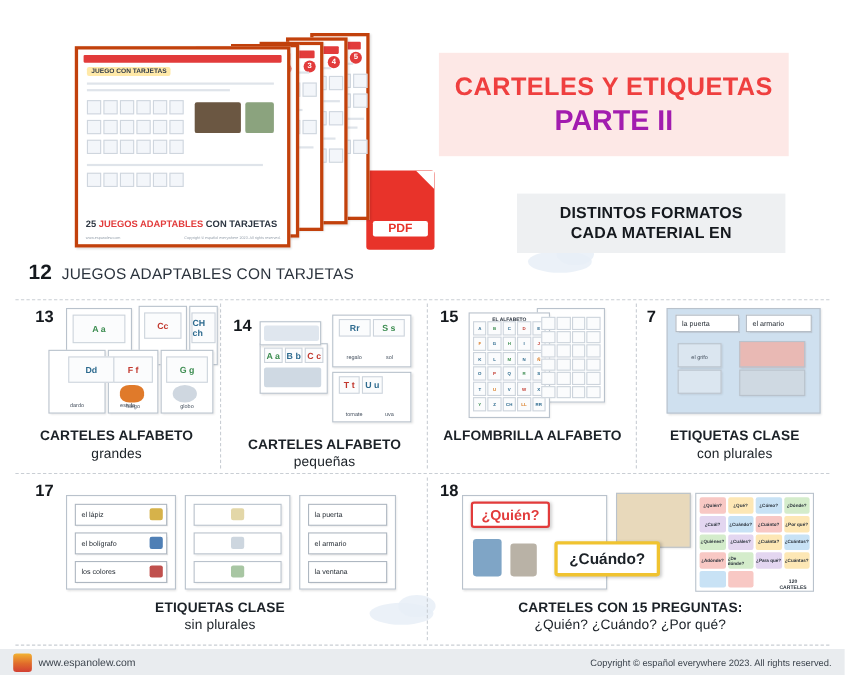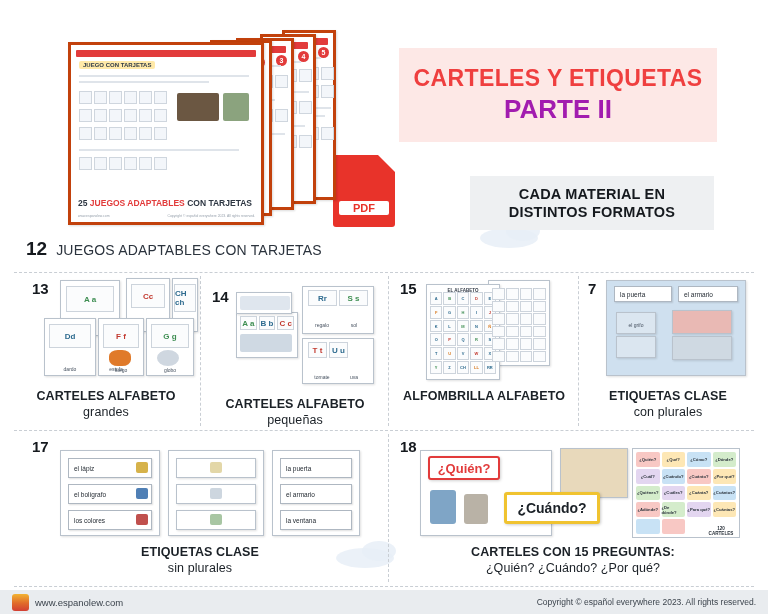--- a/index.html
+++ b/index.html
@@ -411,22 +411,22 @@
       <div class="pdf-fold"></div>
       <div class="pdf-label">PDF</div>
     </div>
 
     <div class="title-box">
       <div class="title-main">CARTELES Y ETIQUETAS</div>
       <div class="title-sub">PARTE II</div>
     </div>
 
     <div class="subtitle-box">
+      <div>DISTINTOS FORMATOS</div>
       <div>CADA MATERIAL EN</div>
-      <div>DISTINTOS FORMATOS</div>
     </div>
 
     <div class="count-line">
       <span class="count-num">12</span>
       <span class="count-text">JUEGOS ADAPTABLES CON  TARJETAS</span>
     </div>
   </div>
 
   <div class="dash" style="top:272px;"></div>
   <div class="dash" style="top:430px;"></div>
@@ -448,21 +448,21 @@
 
     <div class="letter-grid" style="left:52px;top:8px;width:48px;height:26px;grid-template-columns:1fr;">
       <div class="lcell green">A a</div>
     </div>
     <div class="letter-grid" style="left:117px;top:6px;width:34px;height:24px;grid-template-columns:1fr;">
       <div class="lcell red">Cc</div>
     </div>
     <div class="letter-grid" style="left:160px;top:6px;width:22px;height:28px;grid-template-columns:1fr;">
       <div class="lcell">CH ch</div>
     </div>
-    <div class="letter-grid" style="left:35px;top:46px;width:42px;height:24px;grid-template-columns:1fr;">
+    <div class="letter-grid" style="left:48px;top:46px;width:42px;height:24px;grid-template-columns:1fr;">
       <div class="lcell">Dd</div>
     </div>
     <div class="letter-grid" style="left:89px;top:46px;width:36px;height:24px;grid-template-columns:1fr;">
       <div class="lcell red">F f</div>
     </div>
     <div class="letter-grid" style="left:137px;top:46px;width:38px;height:24px;grid-template-columns:1fr;">
       <div class="lcell green">G g</div>
     </div>
     <div class="swatch" style="left:95px;top:72px;width:22px;height:16px;background:#e07a2a;border-radius:40%;"></div>
     <div class="swatch" style="left:143px;top:72px;width:22px;height:16px;background:#cfd7e0;border-radius:50%;"></div>

